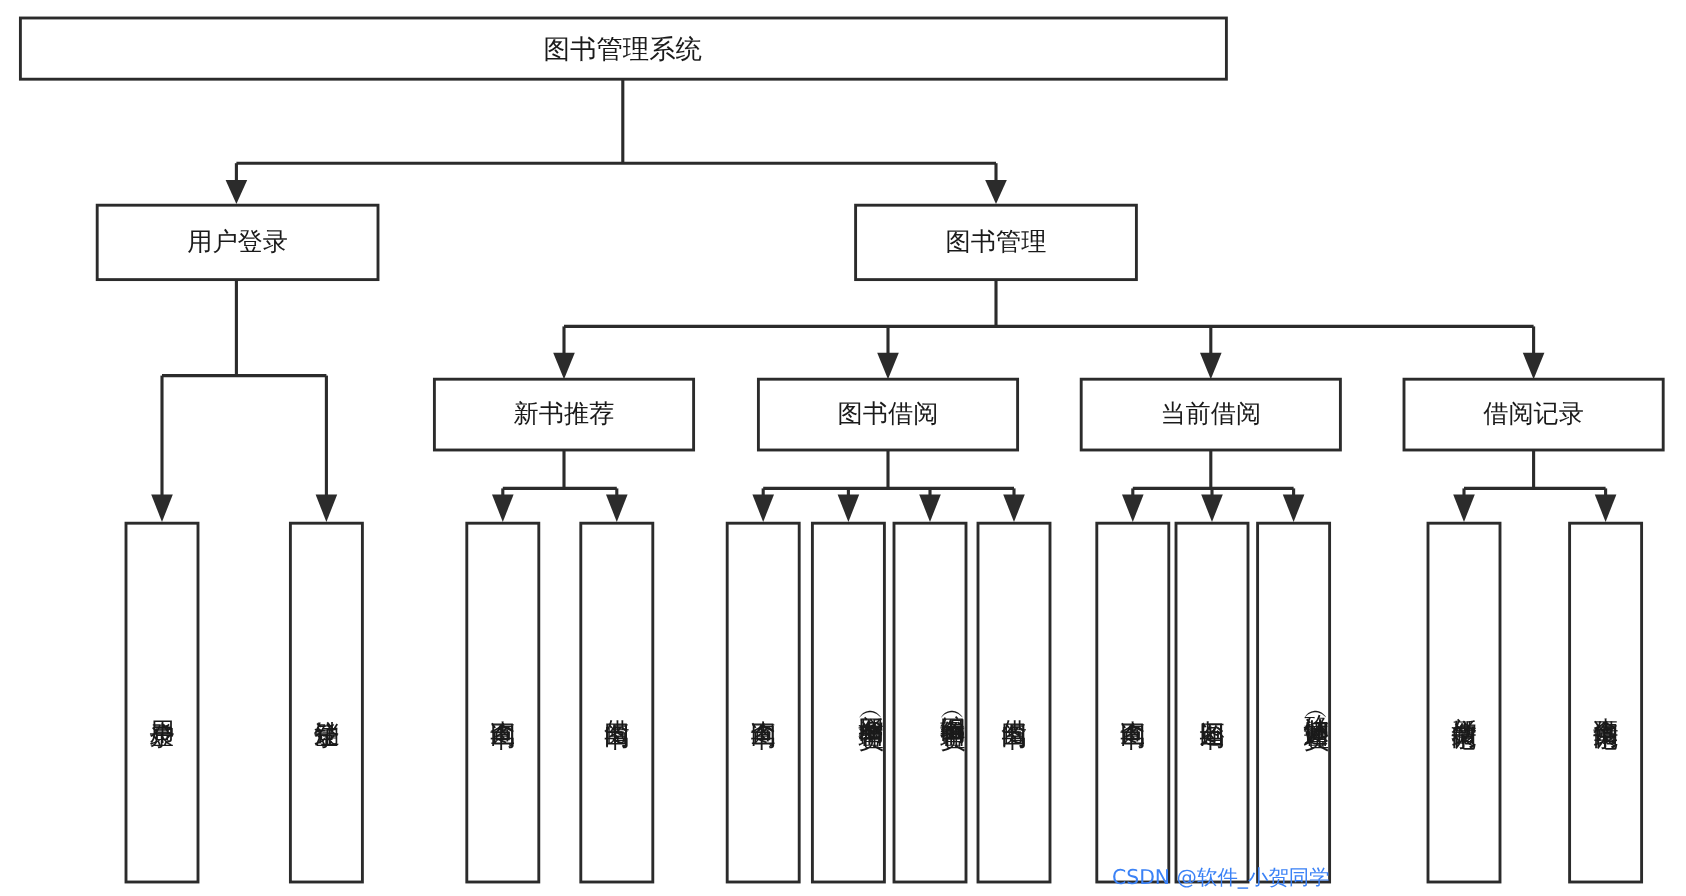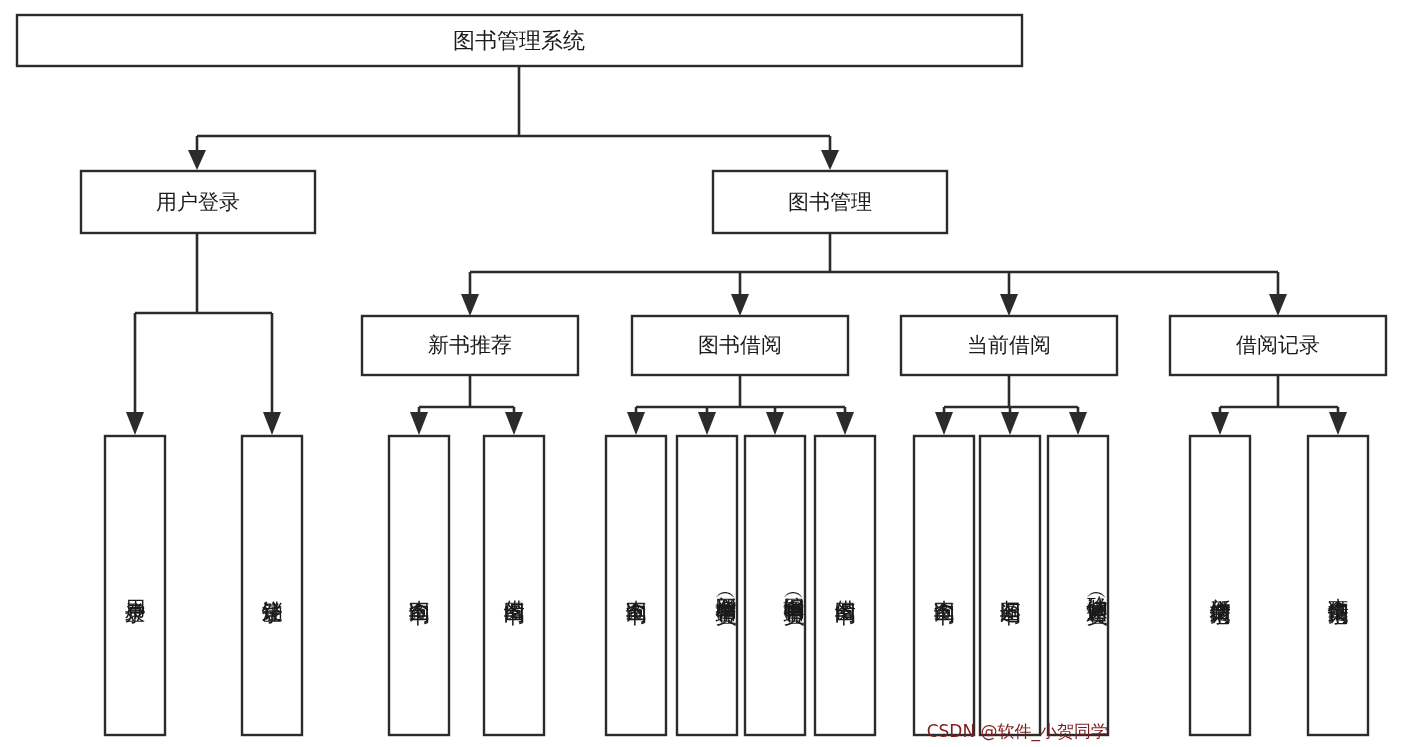--- a/index.html
+++ b/index.html
@@ -67,21 +67,21 @@
     justify-content: center;
     white-space: nowrap;
     pointer-events: none;
   }
   .watermark {
     position: absolute;
     right: 8px;
     bottom: 4px;
     font-family: "DejaVu Sans", "Liberation Sans", sans-serif;
     font-size: 17px;
-    color: #7f1d1d;
+    color: #3b82f6;
     white-space: nowrap;
     pointer-events: none;
     text-align: center;
   }
 </style>
 </head>
 <body>
 
 <div id="diagram-root">
 

